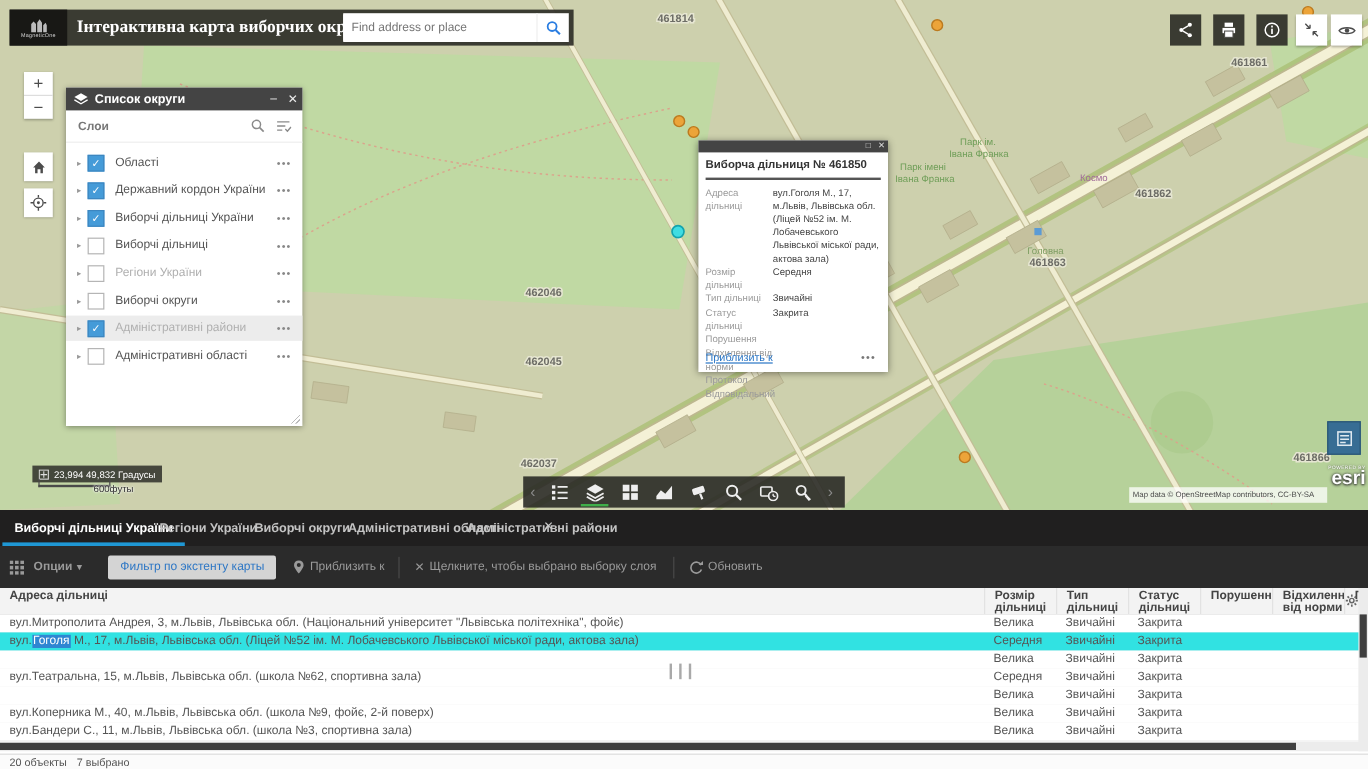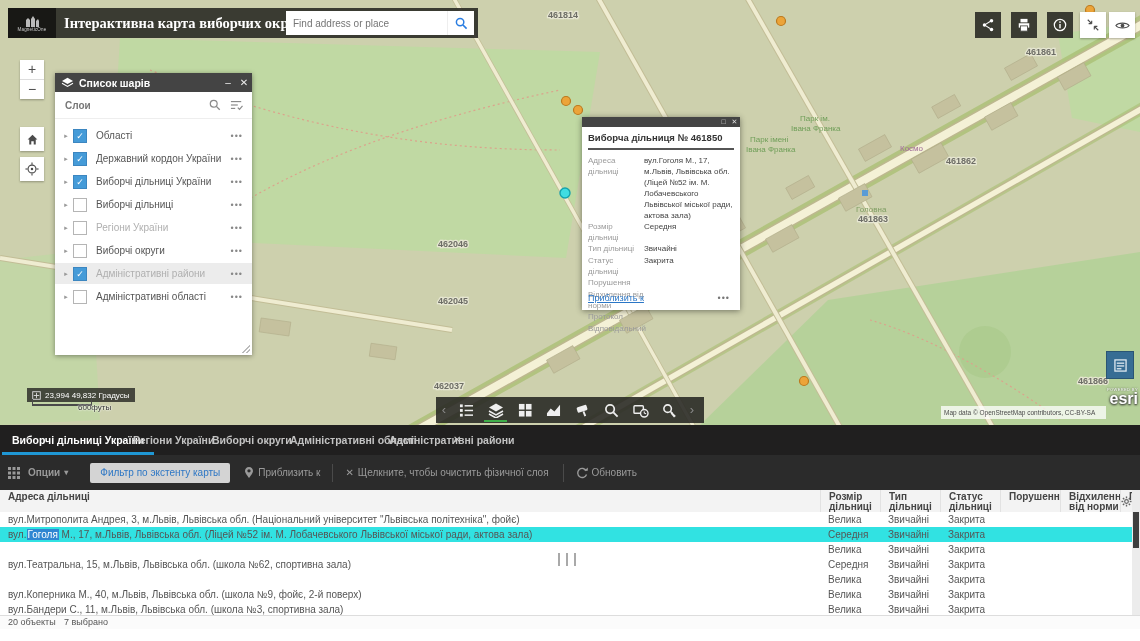--- a/index.html
+++ b/index.html
@@ -94,21 +94,21 @@
   .td-size{left:828px;width:55px;}
   .td-type{left:888px;width:55px;}
   .td-status{left:948px;width:70px;}
   .mark{background:#2f86d2;color:#fff;padding:0 1px;}
   #drag-handle{position:absolute;left:558px;top:128px;width:18px;height:13px;display:flex;justify-content:space-between;cursor:row-resize;}
   #drag-handle i{width:2px;height:13px;background:#a9a9a9;}
   #hscroll-track{position:absolute;left:0;top:193px;width:1140px;height:8px;background:#ececec;}
   #hscroll-thumb{position:absolute;left:0;top:1px;width:1080px;height:6px;background:#3f3f3f;cursor:pointer;}
   #vscroll-track{position:absolute;left:1132px;top:65px;width:8px;height:136px;background:#ececec;}
   #vscroll-thumb{position:absolute;left:1px;top:22px;width:6px;height:36px;background:#3f3f3f;cursor:pointer;}
-  #status-bar{position:absolute;left:0;top:190px;width:1140px;height:13px;background:#fbfbfb;border-top:1px solid #ddd;}
+  #status-bar{position:absolute;left:0;top:203px;width:1140px;height:13px;background:#fbfbfb;border-top:1px solid #ddd;}
   #status-bar span{font-size:9px;color:#555;line-height:13px;}
   #status-objects{position:absolute;left:8px;}
   #status-selected{position:absolute;left:64px;}
 </style>
 </head>
 <body>
 
 <div id="stage">
 
   <svg class="abs" width="1140" height="641" viewBox="0 0 1140 641">
@@ -263,21 +263,21 @@
       <line x1="13" y1="8" x2="15.5" y2="8" stroke="#4c4c4c" stroke-width="1.3"></line>
     </svg>
   </div>
 
   <div id="layers-panel" class="abs">
     <div id="lp-header">
       <svg width="13" height="11" viewBox="0 0 16 14" style="margin-left:6px;">
         <path d="M8 1 L15 5 L8 9 L1 5 Z" fill="#fff"></path>
         <path d="M1 8 L8 12 L15 8" fill="none" stroke="#fff" stroke-width="1.4"></path>
       </svg>
-      <div id="lp-title">Список шарів</div>
+      <div id="lp-title">Список округи</div>
       <div class="lp-hbtn">–</div>
       <div class="lp-hbtn">✕</div>
     </div>
     <div id="lp-search-row">
       <div id="lp-sub">Слои</div>
       <svg class="lp-srch-ic" width="12" height="12" viewBox="0 0 14 14">
         <circle cx="5.5" cy="5.5" r="4" fill="none" stroke="#8a8a8a" stroke-width="1.4"></circle>
         <line x1="8.6" y1="8.6" x2="12.5" y2="12.5" stroke="#8a8a8a" stroke-width="1.6"></line>
       </svg>
       <svg class="lp-srch-ic" width="13" height="12" viewBox="0 0 15 14">
@@ -498,21 +498,21 @@
       <div id="filter-btn" style="margin-left:22px;">Фильтр по экстенту карты</div>
       <div class="tt-item" style="margin-left:14px;">
         <svg width="10" height="13" viewBox="0 0 12 14">
           <path d="M6 0.5 C3 0.5 1.2 2.6 1.2 5.2 C1.2 8 6 13.5 6 13.5 C6 13.5 10.8 8 10.8 5.2 C10.8 2.6 9 0.5 6 0.5 Z M6 7 A2 2 0 1 1 6 3 A2 2 0 1 1 6 7 Z" fill="#9a9a9a"></path>
         </svg>
         <span>Приблизить к</span>
       </div>
       <div class="tt-div" style="margin-left:12px;"></div>
       <div class="tt-item" style="margin-left:12px;">
         <span class="tt-x">✕</span>
-        <span>Щелкните, чтобы очистить фізичної слоя</span>
+        <span>Щелкните, чтобы выбрано выборку слоя</span>
       </div>
       <div class="tt-div" style="margin-left:14px;"></div>
       <div class="tt-item" style="margin-left:12px;">
         <svg width="12" height="12" viewBox="0 0 14 14">
           <path d="M12 4.5 A5.3 5.3 0 1 0 12.3 8.8" fill="none" stroke="#9a9a9a" stroke-width="1.6"></path>
           <polygon points="9.5,4.5 13.8,4.5 13.8,0.6" fill="#9a9a9a"></polygon>
         </svg>
         <span>Обновить</span>
       </div>
     </div>

